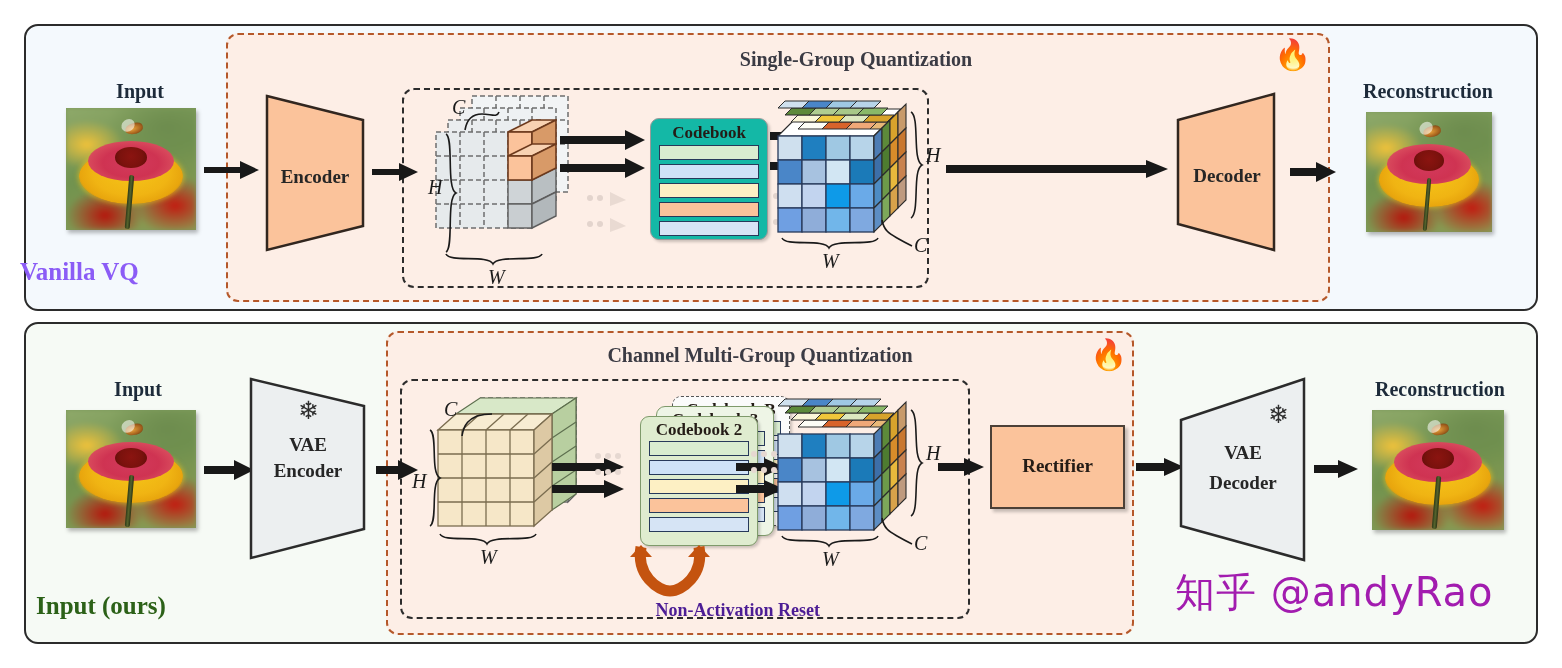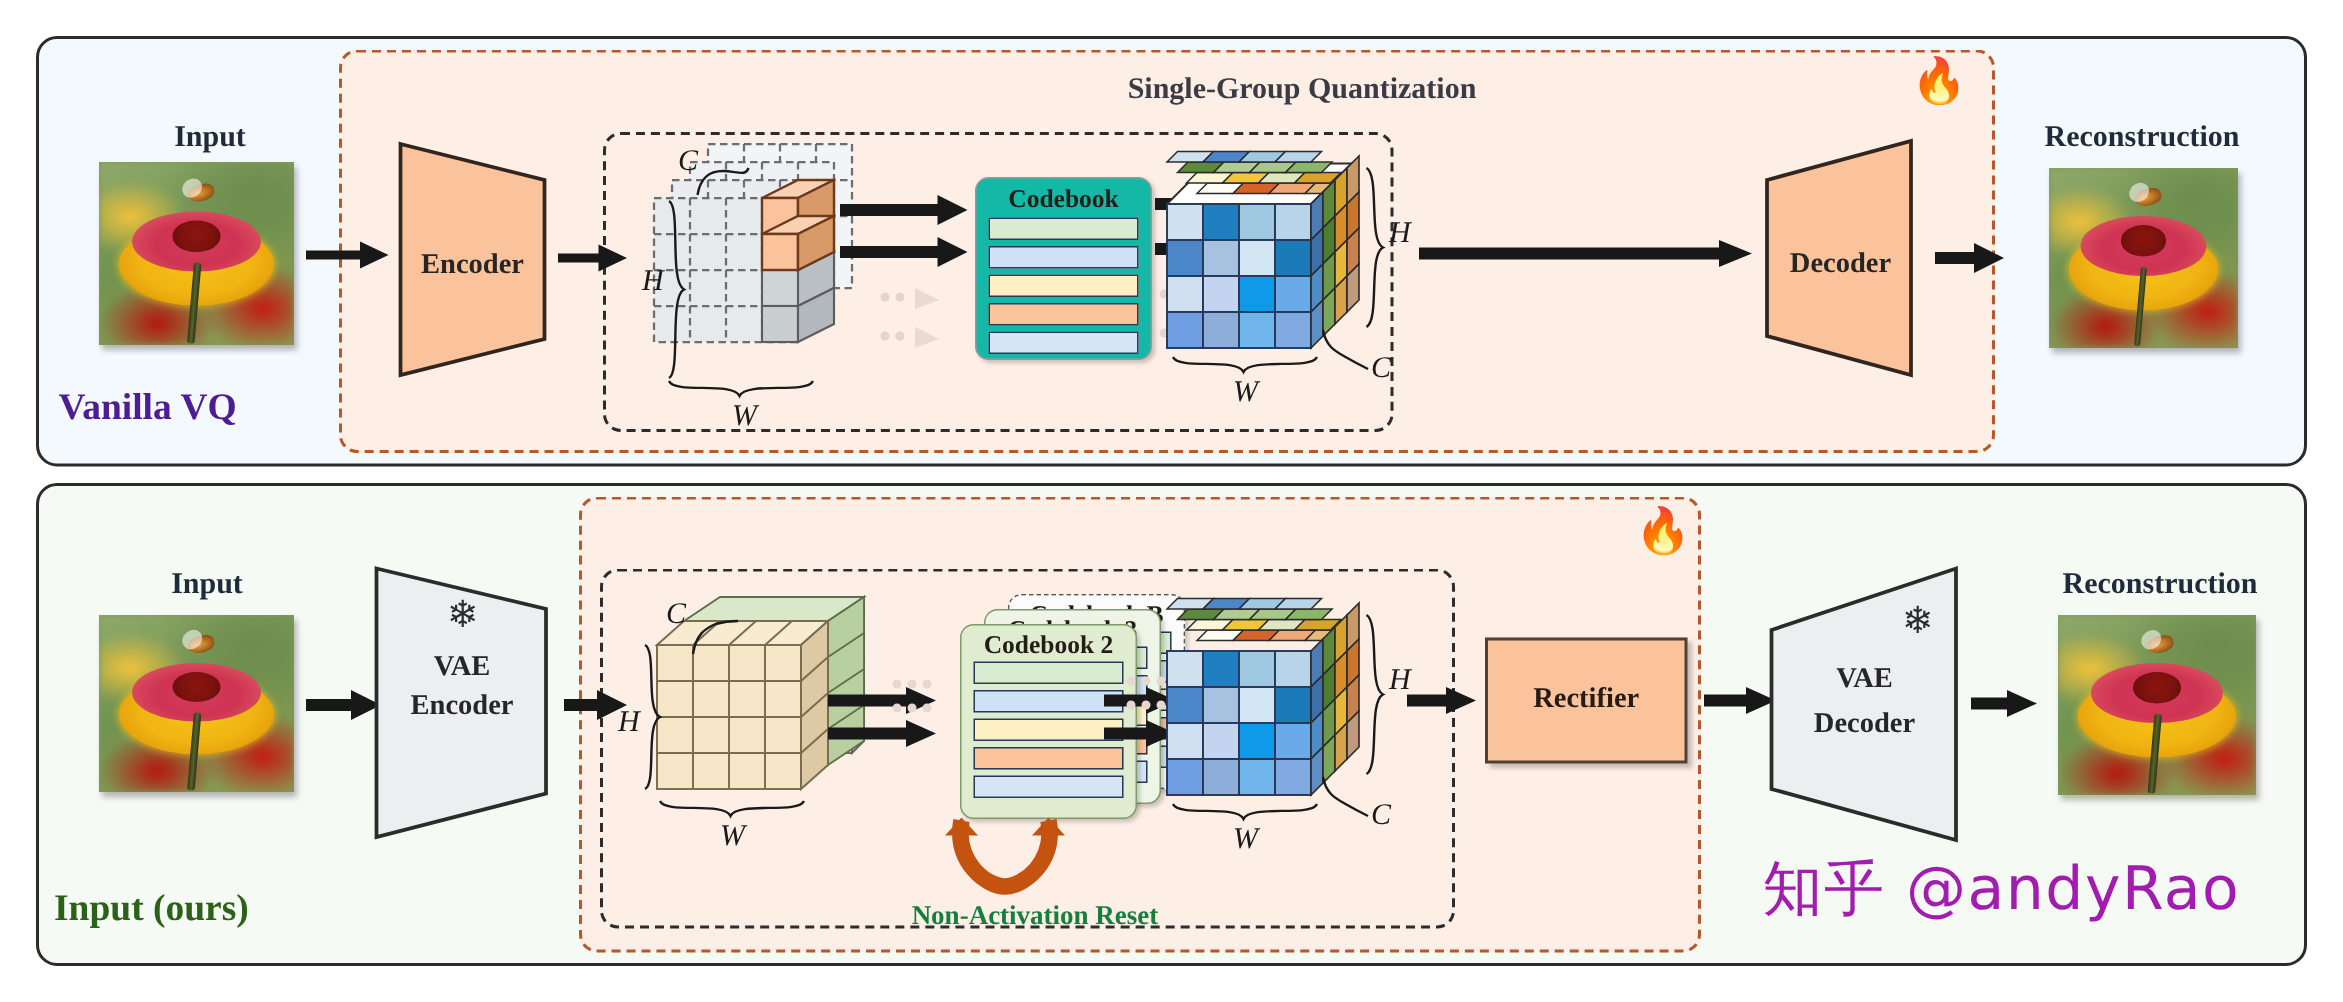--- a/index.html
+++ b/index.html
@@ -18,38 +18,38 @@
     border:2px solid #2b2b2b;
     border-radius:14px;
   }
   #panel-vanilla { left:24px; top:24px; width:1514px; height:287px; background:#f4f9fd; }
   #panel-revq    { left:24px; top:322px; width:1514px; height:322px; background:#f6faf5; }
 
   .panel-label {
     position:absolute; font-weight:bold; font-size:25px; letter-spacing:0px;
     white-space:nowrap;
   }
-  #label-vanilla { left:39px; top:258px; color:#4c1d95; }
+  #label-vanilla { left:20px; top:258px; color:#8b5cf6; }
   #label-revq    { left:36px; top:592px; color:#2c6118; }
 
   
   .quant-outer {
     position:absolute;
     background:#fdeee6;
     border:2px dashed #b5582a;
     border-radius:12px;
   }
   #quant-outer-top { left:226px; top:33px; width:1104px; height:269px; }
   #quant-outer-bot { left:386px; top:331px; width:748px; height:304px; }
 
   .quant-title {
     position:absolute; font-weight:bold; font-size:20px; color:#3b3b44;
     white-space:nowrap; text-align:center;
   }
-  #quant-title-top { left:242px; top:48px; width:1252px;font-family:Liberation Serif, serif; }
+  #quant-title-top { left:230px; top:48px; width:1252px;font-family:Liberation Serif, serif; }
   #quant-title-bot { left:386px; top:344px; width:748px; }
 
   
   .quant-inner {
     position:absolute;
     border:2px dashed #2c2c2c;
     border-radius:12px;
   }
   #quant-inner-top { left:402px; top:88px; width:527px; height:200px; }
   #quant-inner-bot { left:400px; top:379px; width:570px; height:240px; }
@@ -161,22 +161,22 @@
 
   
   .badge { position:absolute; font-size:30px; line-height:1; }
   .snow {
     position:absolute; font-size:25px; line-height:1; color:#2d2d2d;
   }
 
   
   #reset-arrow { position:absolute; left:628px; top:545px; }
   #reset-label {
-    position:absolute; left:560px; top:600px; width:260px; text-align:center;
-    font-weight:bold; font-size:18px; color:#15803d; white-space:nowrap;
+    position:absolute; left:560px; top:600px; width:260px; text-align:right;
+    font-weight:bold; font-size:18px; color:#4c1d95; white-space:nowrap;
   }
 
   
   #watermark {
     position:absolute; left:1175px; top:565px;
     font-size:40px; color:#a21caf; font-weight:normal;
     letter-spacing:1px; white-space:nowrap;
     font-family:"DejaVu Sans", sans-serif;
   }
 </style>
@@ -490,20 +490,21 @@
     <div class="disc"></div>
       <div class="stem"></div>
       <div class="bee"></div>
   </div>
 
   <div class="panel-label" id="label-vanilla">Vanilla VQ</div>
 
   <div class="panel" id="panel-revq"></div>
 
   <div class="quant-outer" id="quant-outer-bot"></div>
+  <div class="quant-title" id="quant-title-bot">Channel Multi-Group Quantization</div>
   <div class="quant-inner" id="quant-inner-bot"></div>
 
   <div class="badge" style="left:1090px; top:340px;">🔥</div>
 
   <div class="cap" style="left:68px; top:378px; width:140px;">Input</div>
   <div class="photo" style="left:66px; top:410px; width:130px; height:118px;">
     <div class="bg"></div>
       <div class="petals-y"></div>
       <div class="petals-p"></div>
     <div class="disc"></div>

